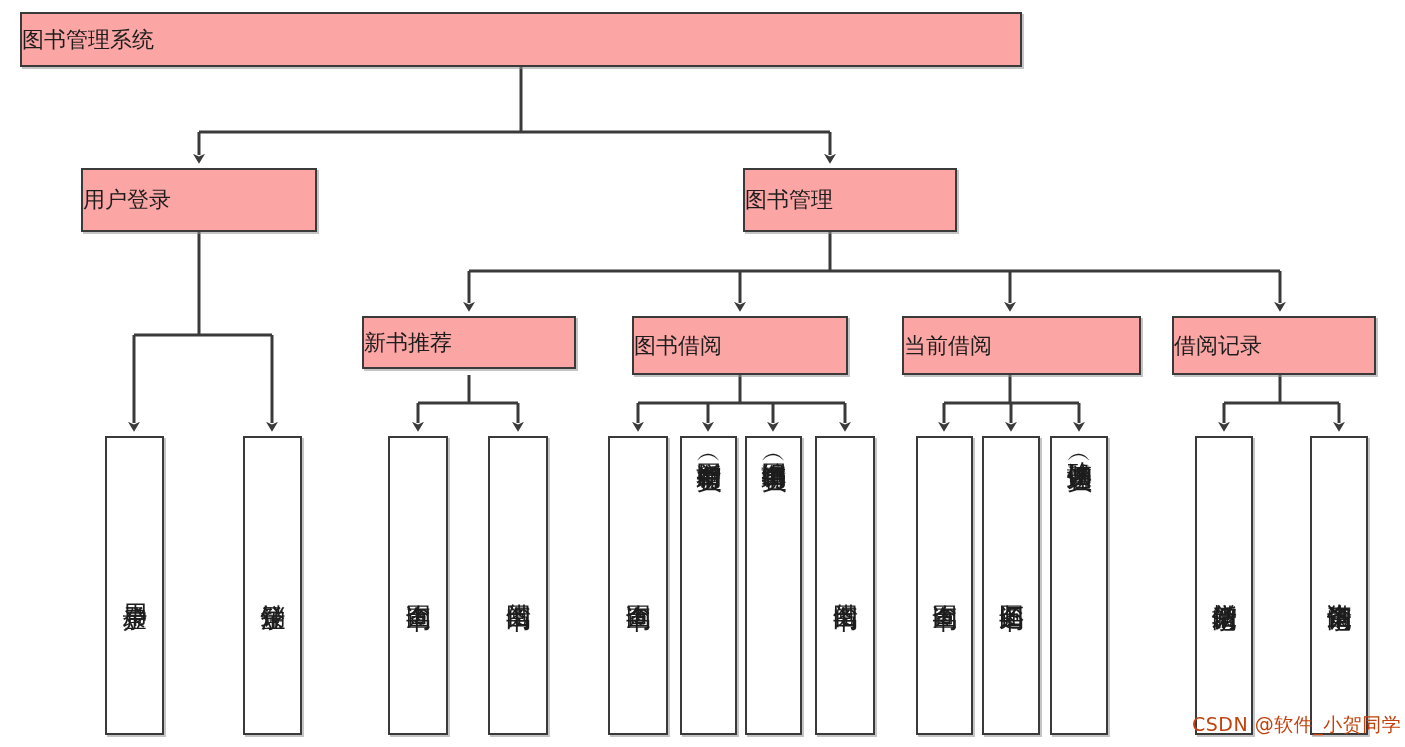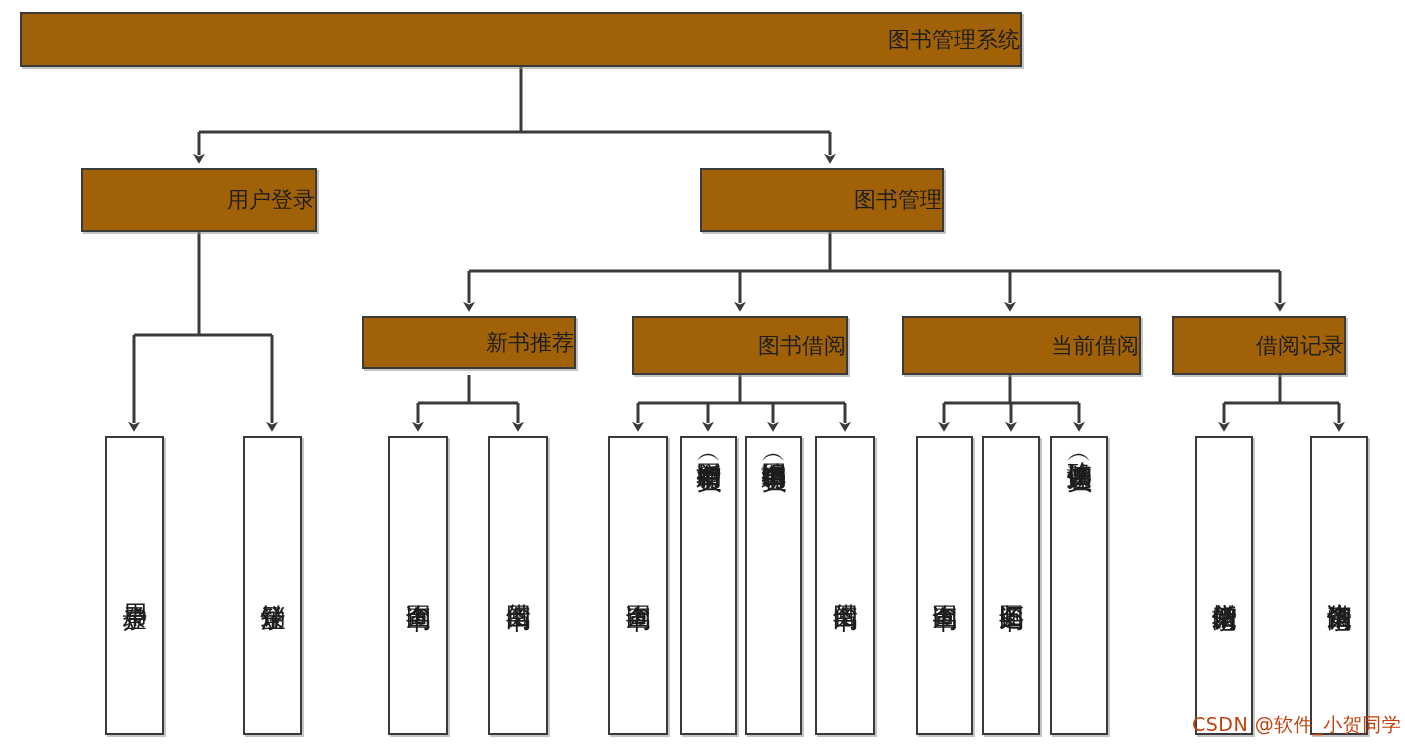--- a/index.html
+++ b/index.html
@@ -1,22 +1,22 @@
 <!DOCTYPE html>
 <html><head>
 <meta charset="utf-8">
 <style>
   html,body{margin:0;padding:0;background:#ffffff;}
   body{width:1405px;height:747px;overflow:hidden;
        font-family:"DejaVu Sans","Liberation Sans",sans-serif;}
   #canvas{position:relative;width:1405px;height:747px;background:#fff;}
   svg{position:absolute;left:0;top:0;width:1405px;height:747px;}
-  .nodebox{position:absolute;background:#a16207;border:2.5px solid #3a3a3a;
+  .nodebox{position:absolute;background:#fca5a5;border:2.5px solid #3a3a3a;
            box-sizing:border-box;display:flex;align-items:center;
-           justify-content:flex-end;box-shadow:2px 2px 0 0 rgba(150,150,150,.55);}
+           justify-content:flex-start;box-shadow:2px 2px 0 0 rgba(150,150,150,.55);}
   .nodebox .lbl{color:#1d1d1d;font-size:22px;line-height:1.25;white-space:nowrap;}
   .leafbox{position:absolute;background:#ffffff;border:2.5px solid #3a3a3a;
            box-sizing:border-box;display:flex;align-items:center;
            justify-content:center;box-shadow:2px 2px 0 0 rgba(150,150,150,.55);}
   .leafbox .vlbl{writing-mode:vertical-rl;text-orientation:upright;
                  color:#1d1d1d;font-size:25px;line-height:1.12;
                  letter-spacing:1px;white-space:nowrap;}
   .leaf-top .vlbl{align-self:flex-start;margin-top:4px;}
   .watermark{position:absolute;left:1192px;top:712px;font-size:19px;
              color:#c2410c;white-space:nowrap;letter-spacing:.5px;}
@@ -76,34 +76,34 @@
     </g>
   </svg>
 
   <div class="nodebox" style="left:20px;top:12px;width:1002px;height:55px;">
     <span class="lbl">图书管理系统</span>
   </div>
 
   <div class="nodebox" style="left:81px;top:168px;width:236px;height:64px;">
     <span class="lbl">用户登录</span>
   </div>
-  <div class="nodebox" style="left:700px;top:168px;width:244px;height:64px;padding-left:16px;">
+  <div class="nodebox" style="left:743px;top:168px;width:214px;height:64px;">
     <span class="lbl">图书管理</span>
   </div>
 
   <div class="nodebox" style="left:362px;top:316px;width:214px;height:53px;">
     <span class="lbl">新书推荐</span>
   </div>
   <div class="nodebox" style="left:632px;top:316px;width:216px;height:59px;">
     <span class="lbl">图书借阅</span>
   </div>
   <div class="nodebox" style="left:902px;top:316px;width:239px;height:59px;">
     <span class="lbl">当前借阅</span>
   </div>
-  <div class="nodebox" style="left:1172px;top:316px;width:174px;height:59px;">
+  <div class="nodebox" style="left:1172px;top:316px;width:204px;height:59px;">
     <span class="lbl">借阅记录</span>
   </div>
 
   <div class="leafbox" style="left:105px;top:436px;width:59px;height:299px;">
     <span class="vlbl">用户登录</span>
   </div>
   <div class="leafbox" style="left:243px;top:436px;width:59px;height:299px;">
     <span class="vlbl">注销登录</span>
   </div>
 

